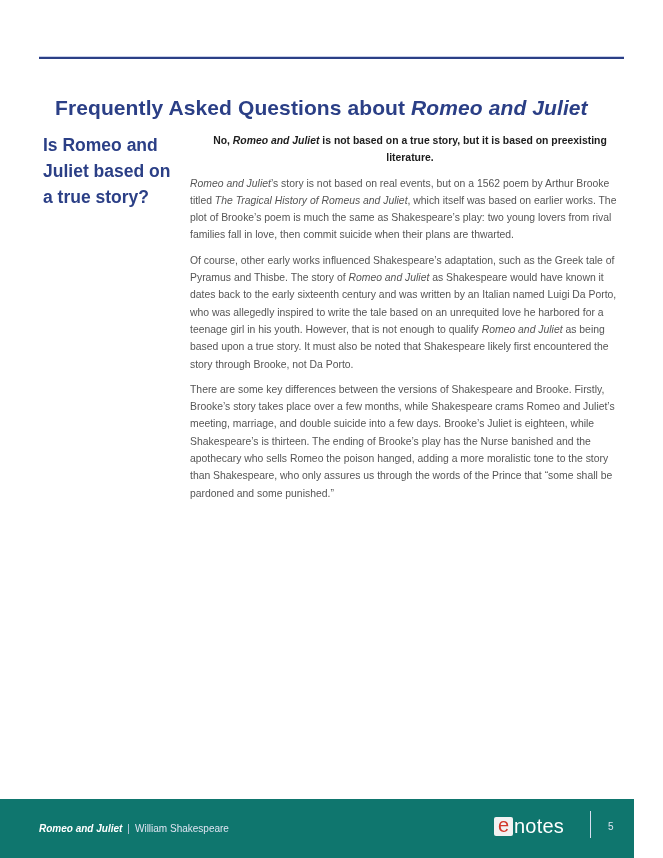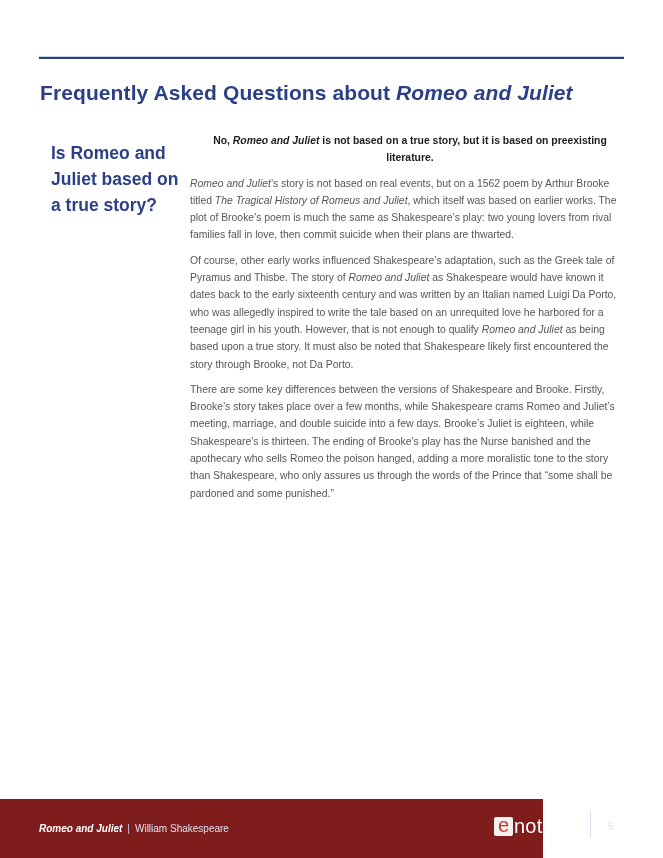--- a/index.html
+++ b/index.html
@@ -20,37 +20,37 @@
       top: 57px;
       width: 585px;
       height: 2px;
       background: #2b3f86;
       box-shadow: 0 -1px 0 #c8d0ea;
     }
     .page-title {
       position: absolute;
       left: 39px;
       top: 80px;
-      margin: 1px;
+      margin: 16px;
       font-size: 21px;
       font-weight: bold;
       color: #2b3f86;
       letter-spacing: 0.1px;
       white-space: nowrap;
       text-align: right;
     }
     .page-title em {
       font-style: italic;
     }
     .question {
       position: absolute;
       left: 39px;
       top: 128px;
       width: 140px;
-      margin: 12px;
+      margin: 4px;
       font-size: 17.5px;
       font-weight: bold;
       line-height: 26px;
       color: #2b3f86;
     }
     .answer {
       position: absolute;
       left: 190px;
       top: 132px;
       width: 440px;
@@ -67,23 +67,23 @@
       margin-bottom: 8px;
       text-align: center;
     }
     .answer em {
       font-style: italic;
     }
     .footer {
       position: absolute;
       left: 0;
       top: 799px;
-      width: 543px;
+      width: 634px;
       height: 59px;
-      background: #7f1d1d;
+      background: #0f766e;
     }
     .footer-left {
       position: absolute;
       left: 39px;
       top: 24px;
       font-size: 10px;
       color: #dfe4f2;
       white-space: nowrap;
     }
     .footer-left .book {

